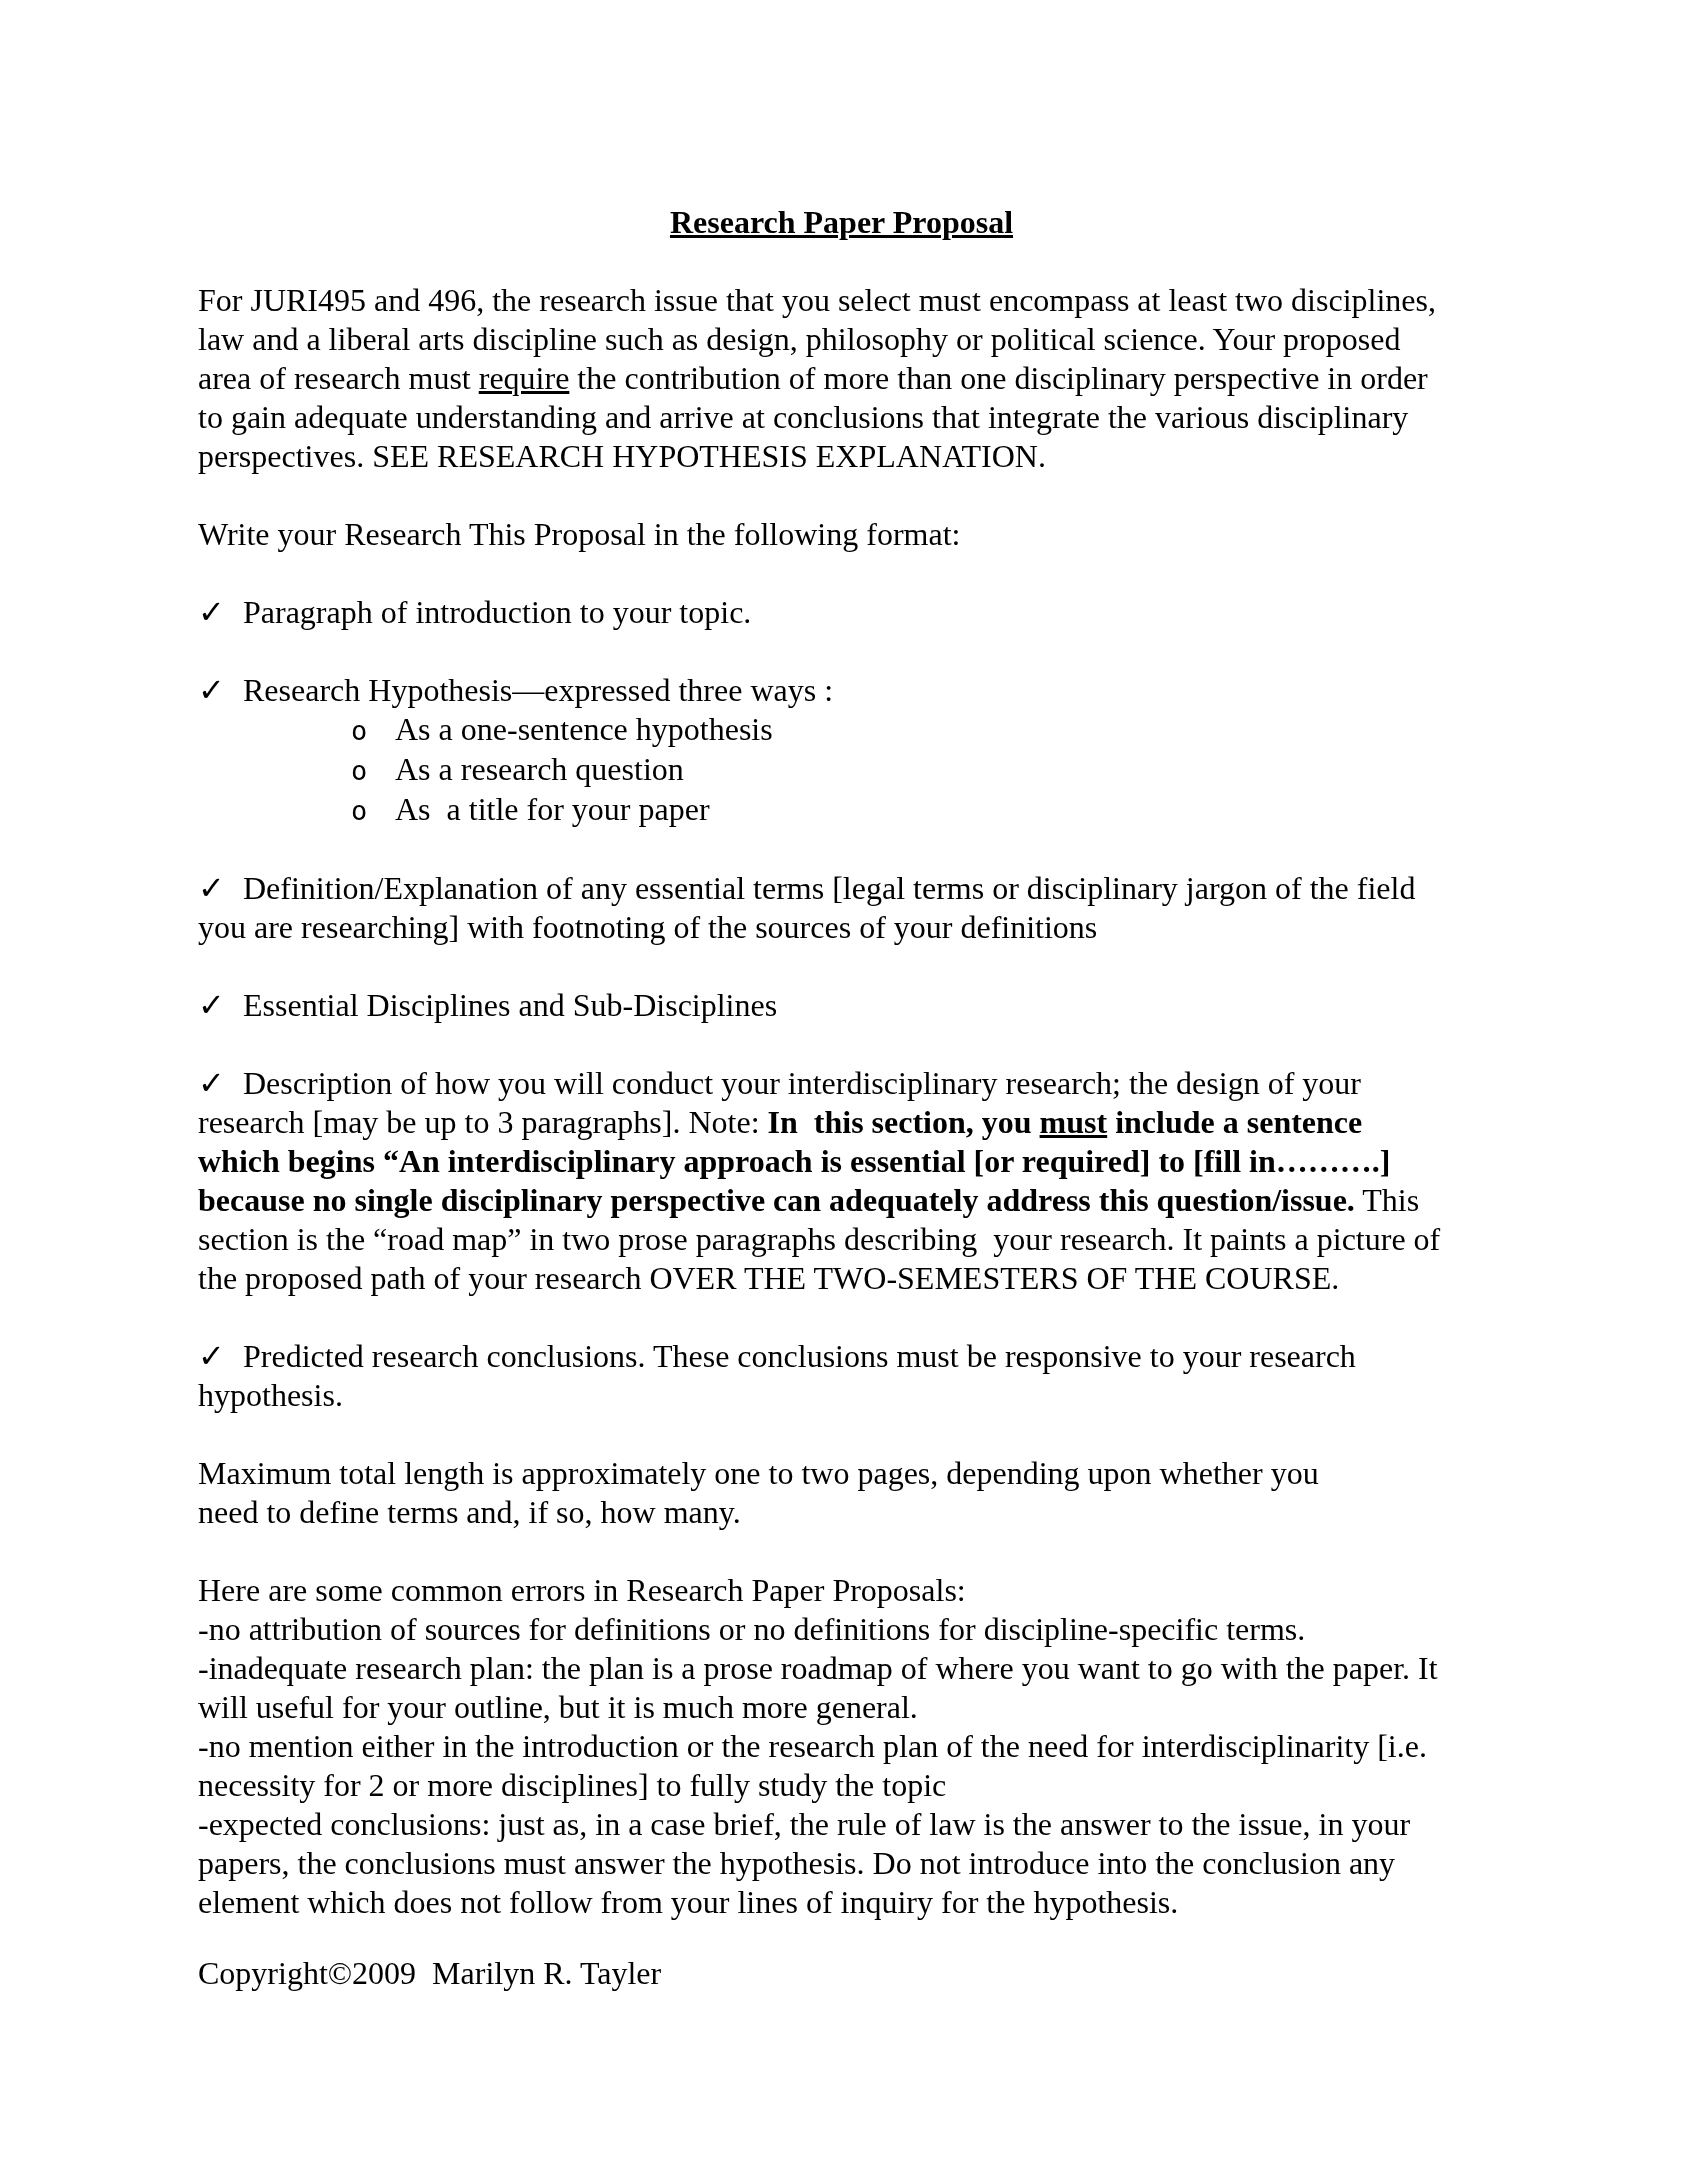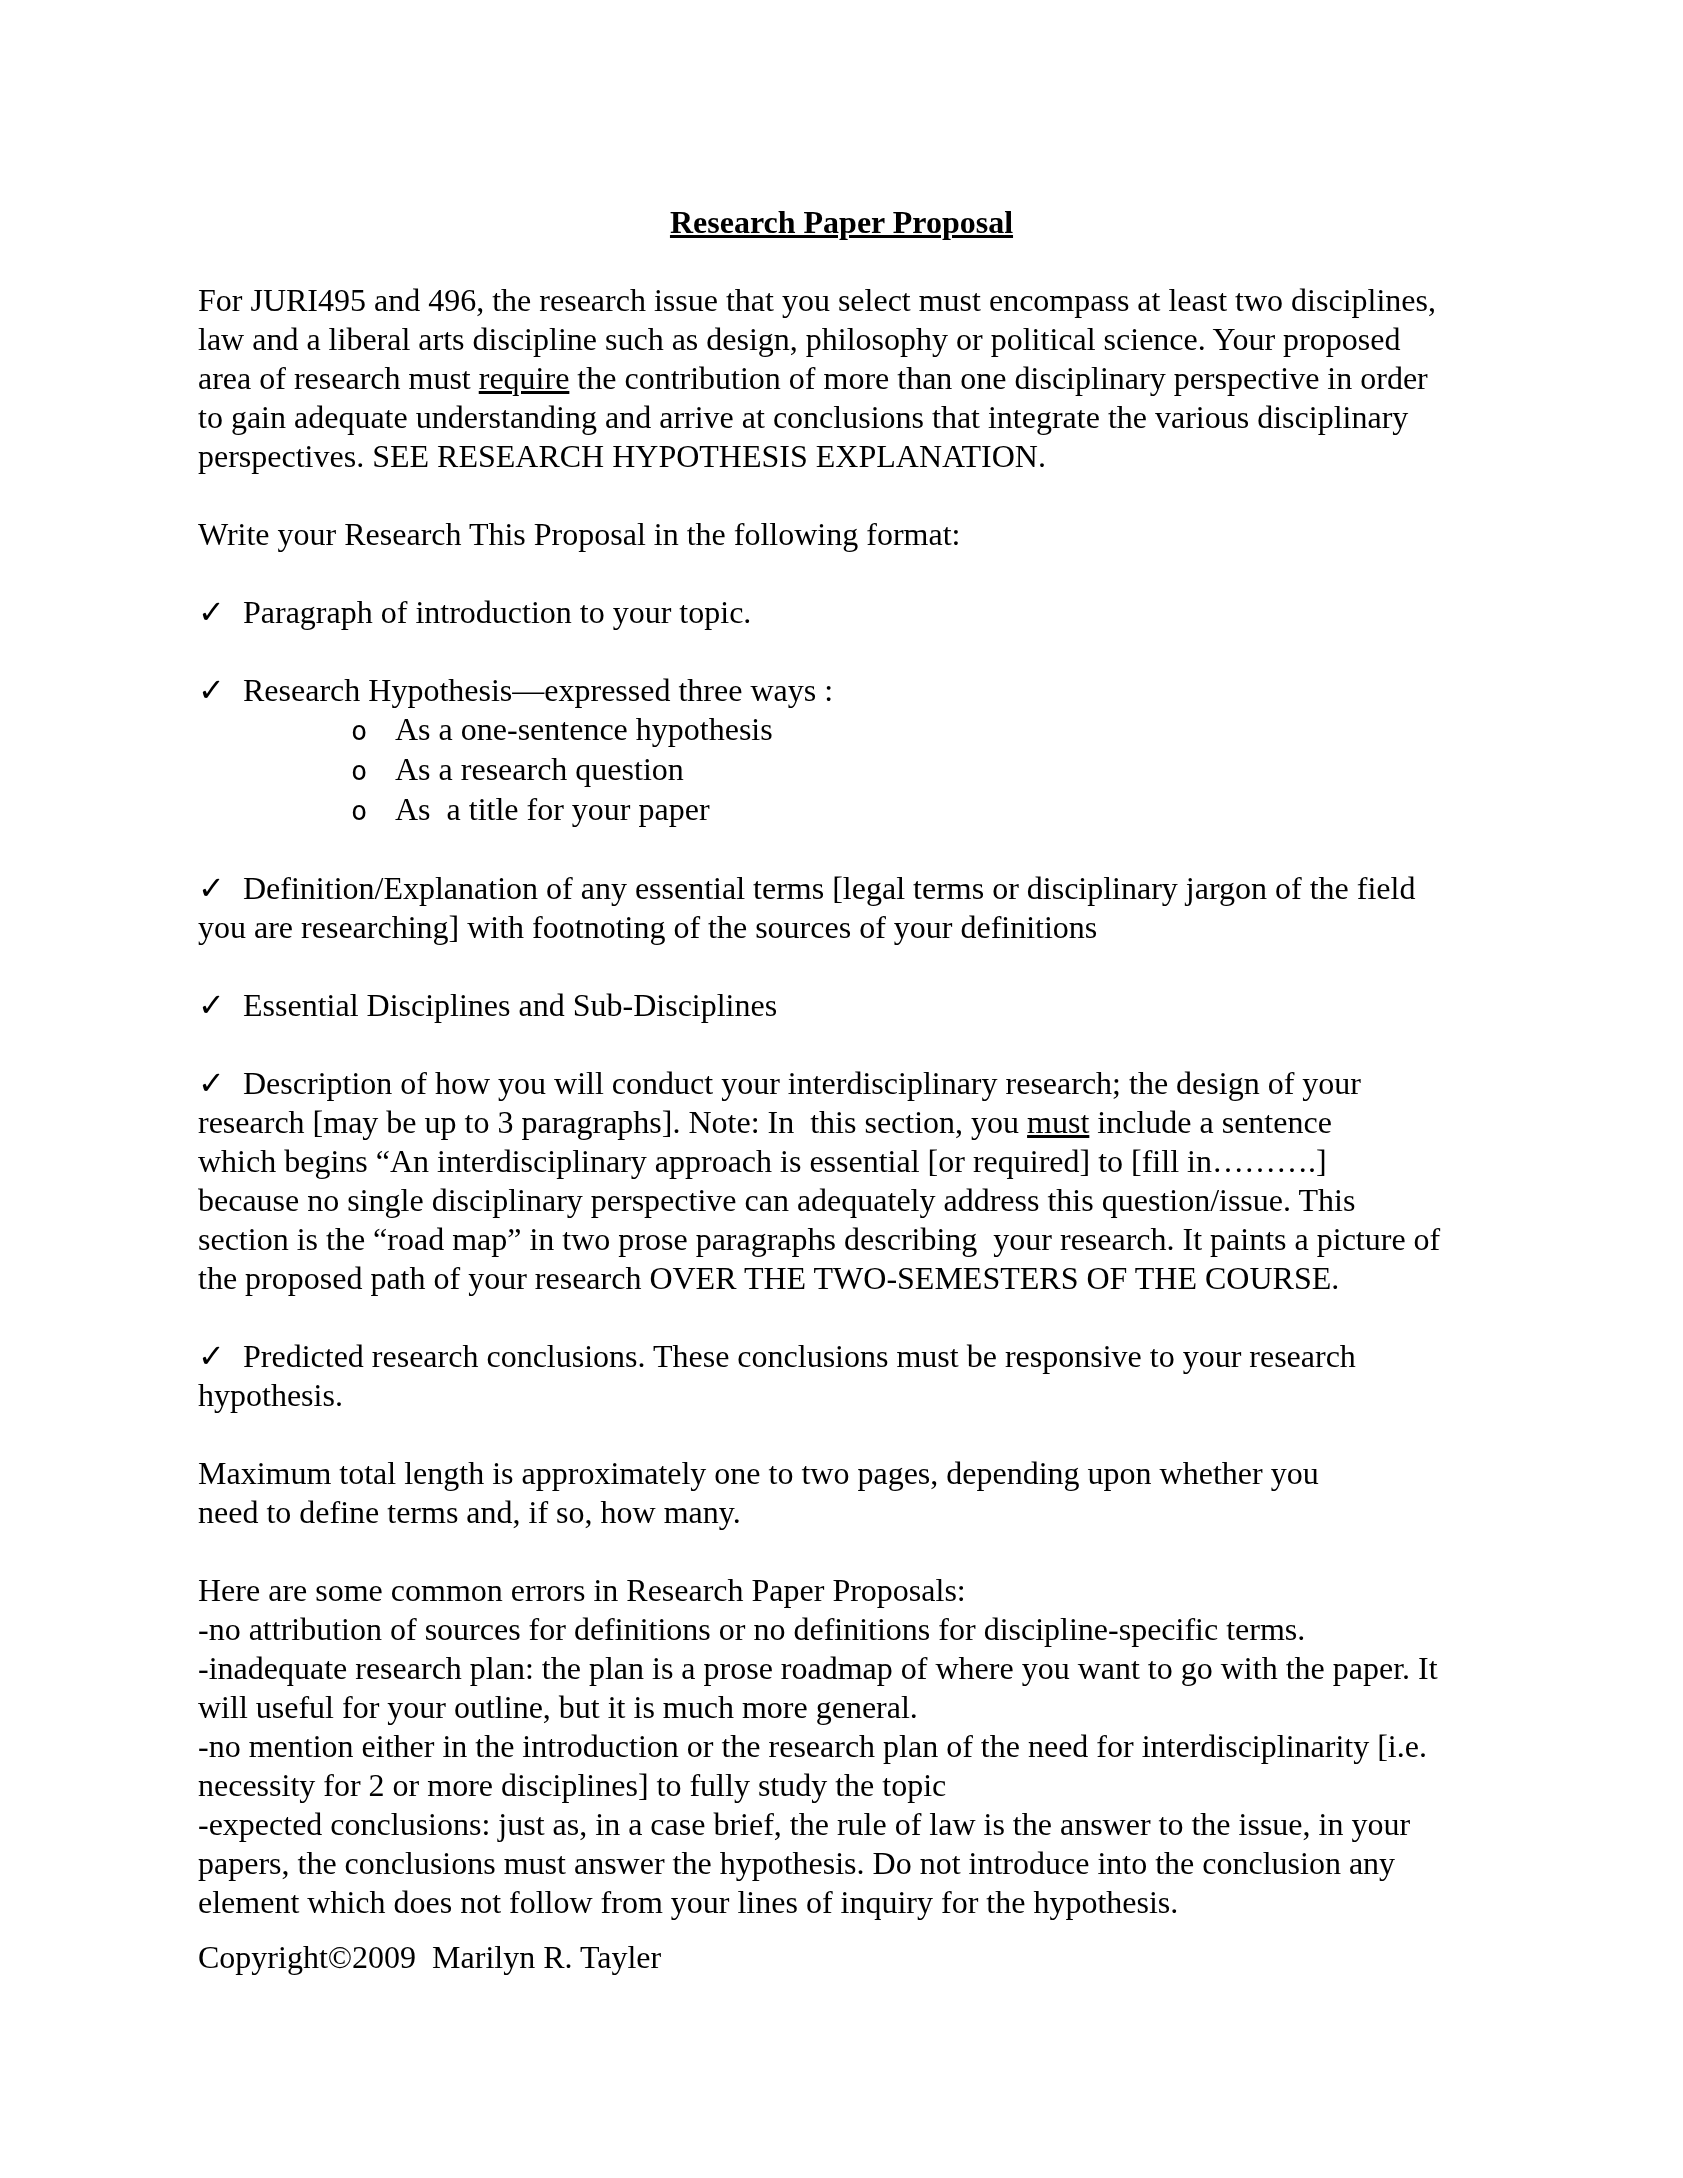--- a/index.html
+++ b/index.html
@@ -47,23 +47,23 @@
   .sub-marker {
     display: inline-block;
     width: 44px;
     font-family: "DejaVu Sans Mono", monospace;
     font-size: 27px;
   }
   .bold-para {
     font-weight: 400;
   }
   .footer-line {
-    margin-top: 16px;
+    margin-top: 32px;
   }
-  .rs-b { font-weight: 400; }
+  .rs-b { font-weight: 700; }
   .rs-u { text-decoration: underline; }
 </style>
 </head>
 <body>
 
 <div class="page">
 
   <div class="block title"><span class="title-text">Research Paper Proposal</span></div>
 
   <div class="block"><span>For JURI495 and 496, the research issue that you select must encompass at least two disciplines,

